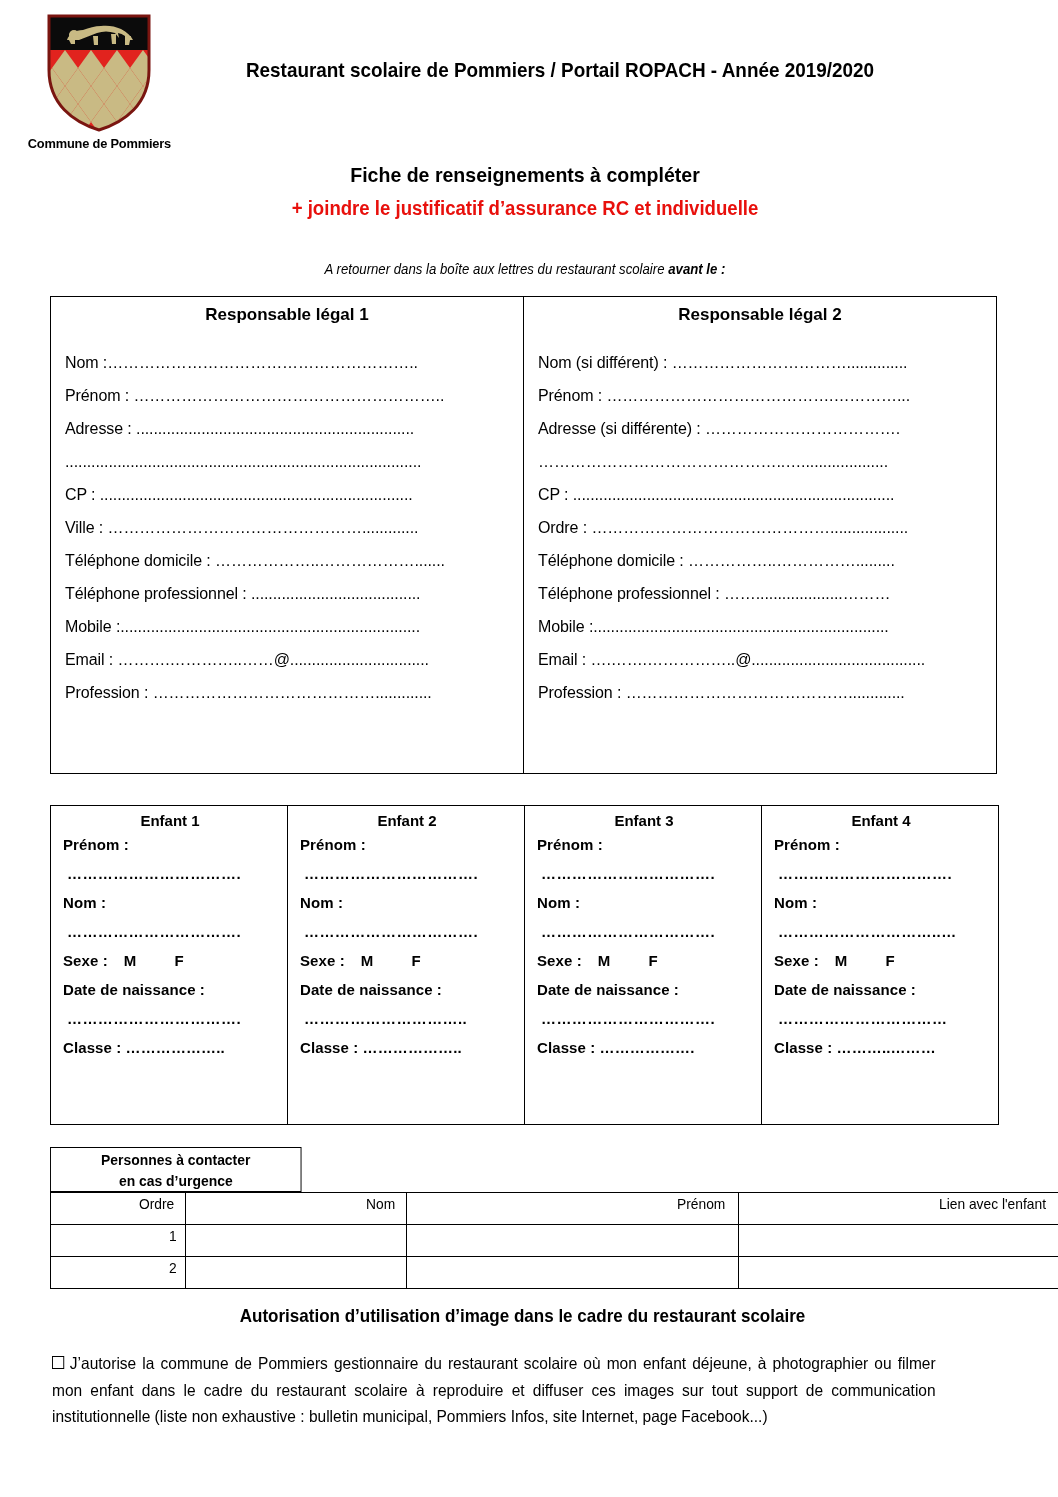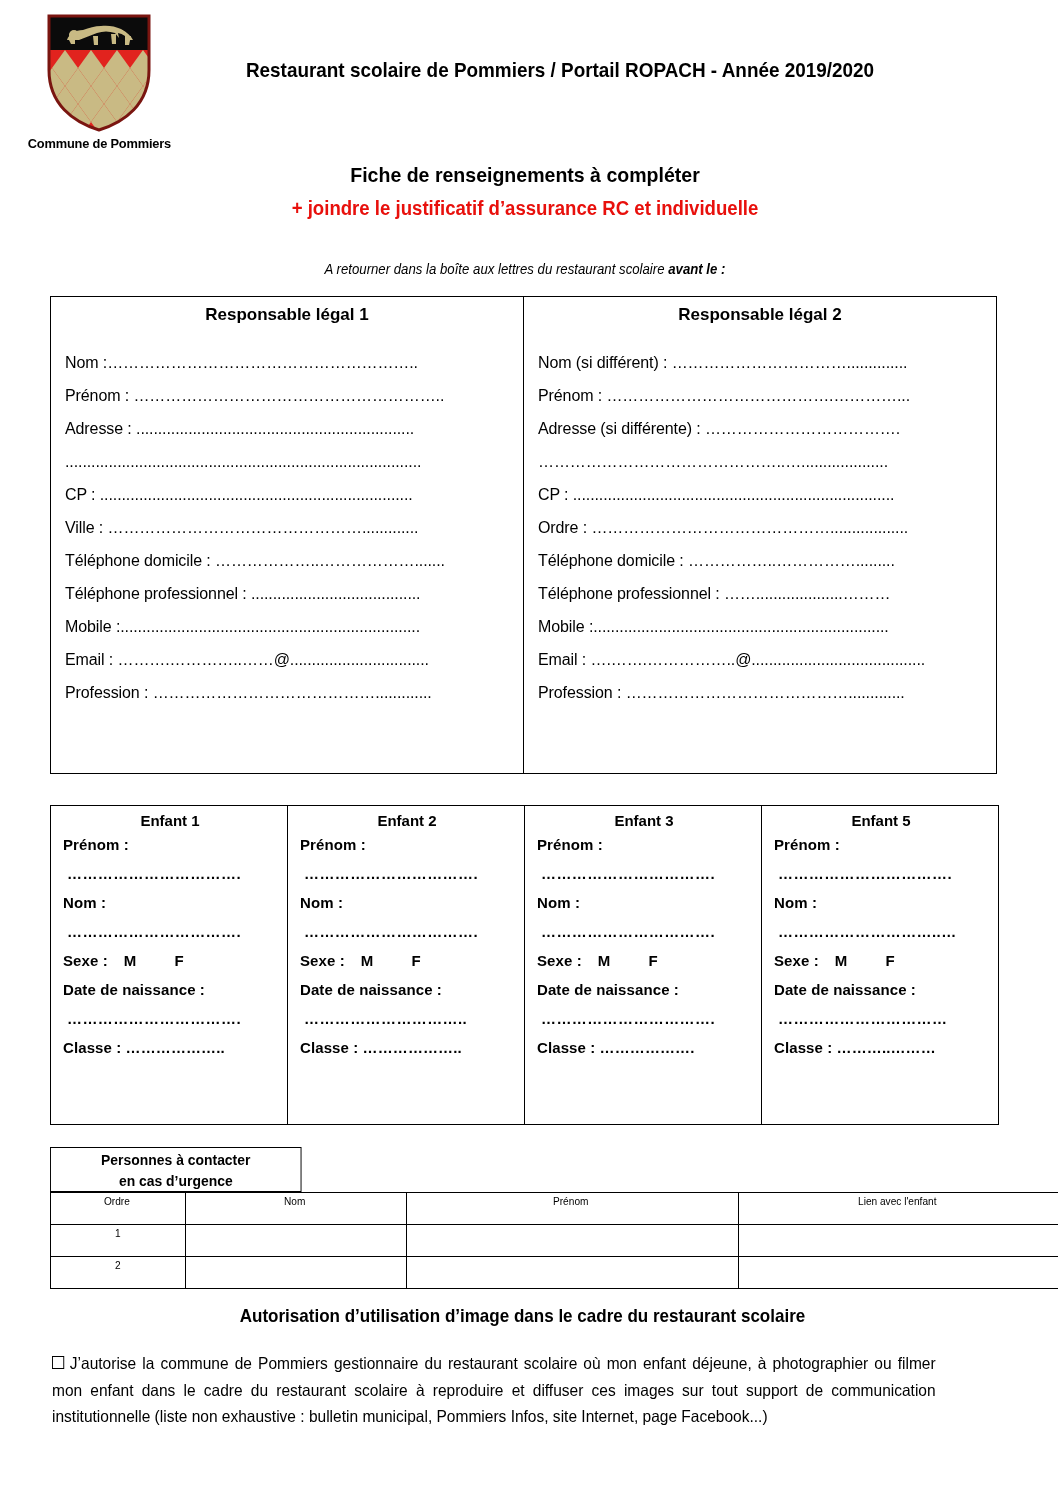--- a/index.html
+++ b/index.html
@@ -175,23 +175,23 @@
     transform: scaleX(0.96);
     transform-origin: left top;
   }
   #urgence-table {
     left: 50px;
     top: 1192px;
     width: 945px;
   }
   #urgence-table td, #urgence-table th {
     border: 1.6px solid #000000;
-    font-size: 11px;
+    font-size: 15px;
     font-weight: normal;
-    text-align: center;
+    text-align: right;
     padding: 2px 8px;
     height: 27px;
     transform: none;
   }
   #urgence-table th { font-weight: normal; }
   .uc1 { width: 118px; }
   .uc2 { width: 204px; }
   .uc3 { width: 315px; }
   .uc4 { width: 308px; }
   #urgence-table .cellscale { display:inline-block; transform: scaleX(0.92); transform-origin: left center; }
@@ -365,21 +365,21 @@
         <div class="enf-line">Nom  :</div>
         <div class="enf-dots">…………………………….</div>
         <div class="enf-line enf-sexe"><span>Sexe  :</span><span class="sp1"></span><span>M</span><span class="sp2"></span><span>F</span></div>
         <div class="enf-line">Date de naissance  :</div>
         <div class="enf-dots">…………………………….</div>
         <div class="enf-line">Classe  : ……………….</div>
       </div>
     </td>
     <td>
       <div class="enf-cell-inner">
-        <div class="enf-head">Enfant 5</div>
+        <div class="enf-head">Enfant 4</div>
         <div class="enf-line">Prénom  :</div>
         <div class="enf-dots">…………………………….</div>
         <div class="enf-line">Nom  :</div>
         <div class="enf-dots">…………………………..…</div>
         <div class="enf-line enf-sexe"><span>Sexe  :</span><span class="sp1"></span><span>M</span><span class="sp2"></span><span>F</span></div>
         <div class="enf-line">Date de naissance  :</div>
         <div class="enf-dots">……………………………</div>
         <div class="enf-line">Classe  : ………..………</div>
       </div>
     </td>

